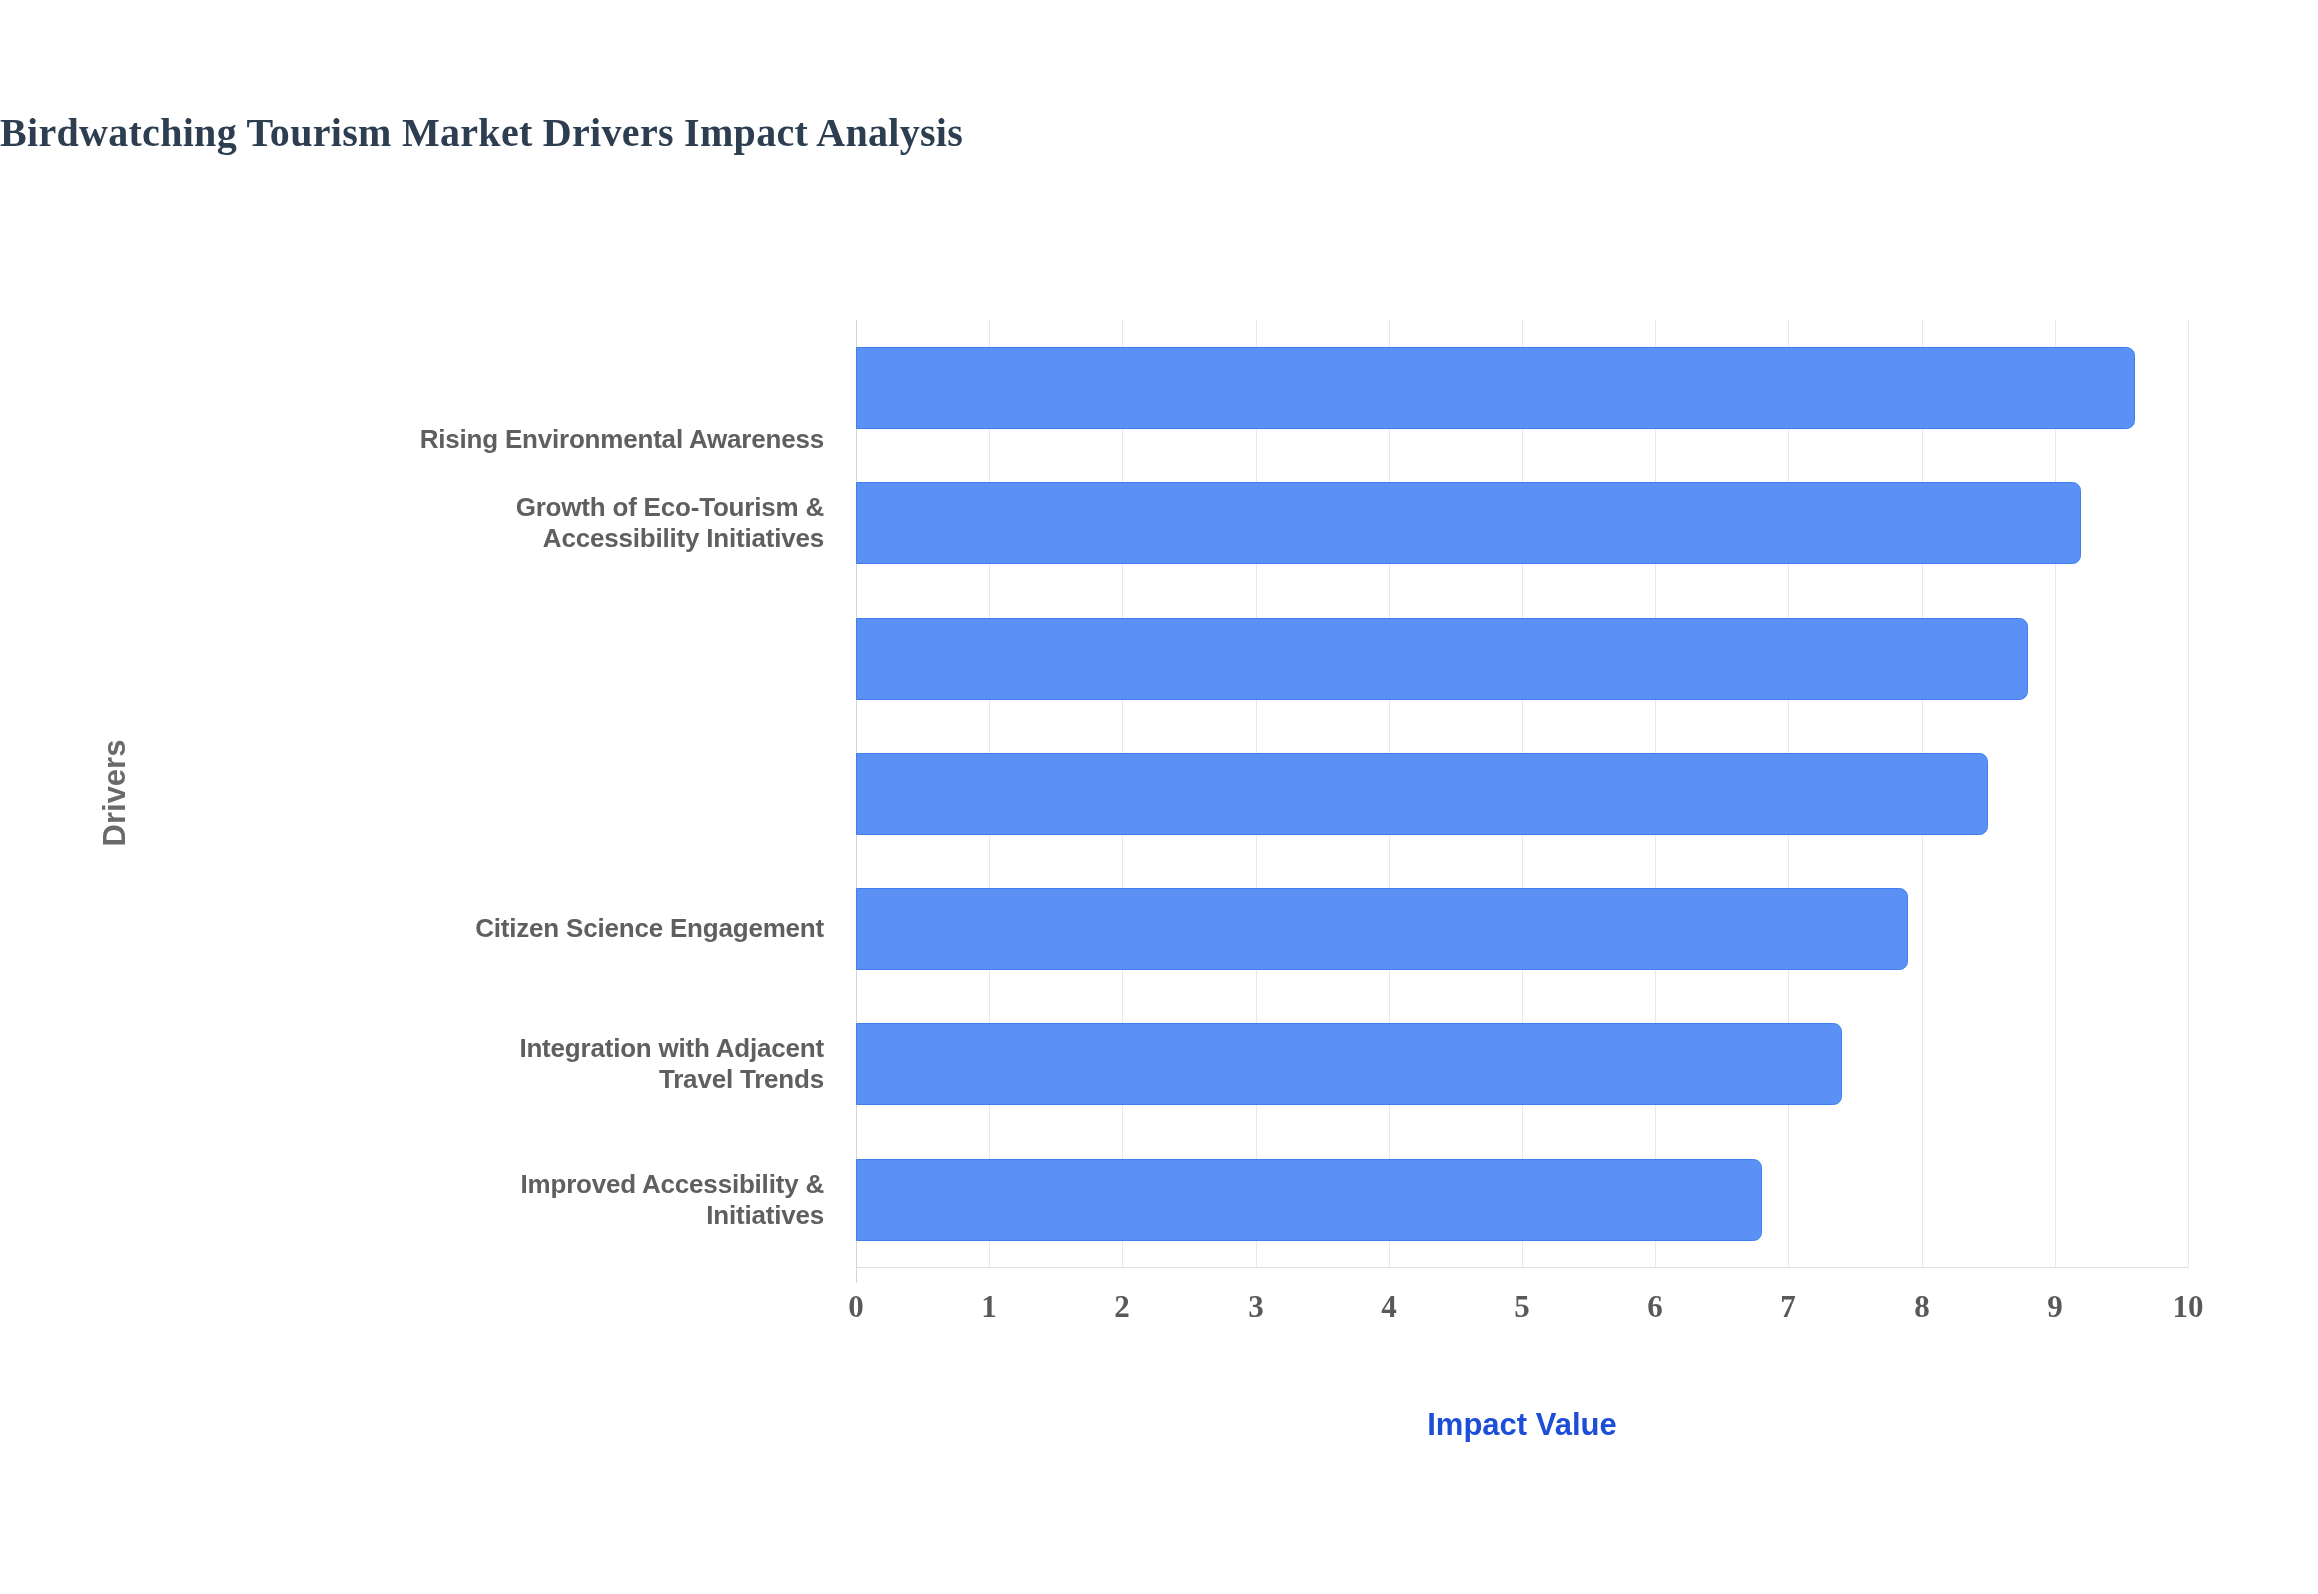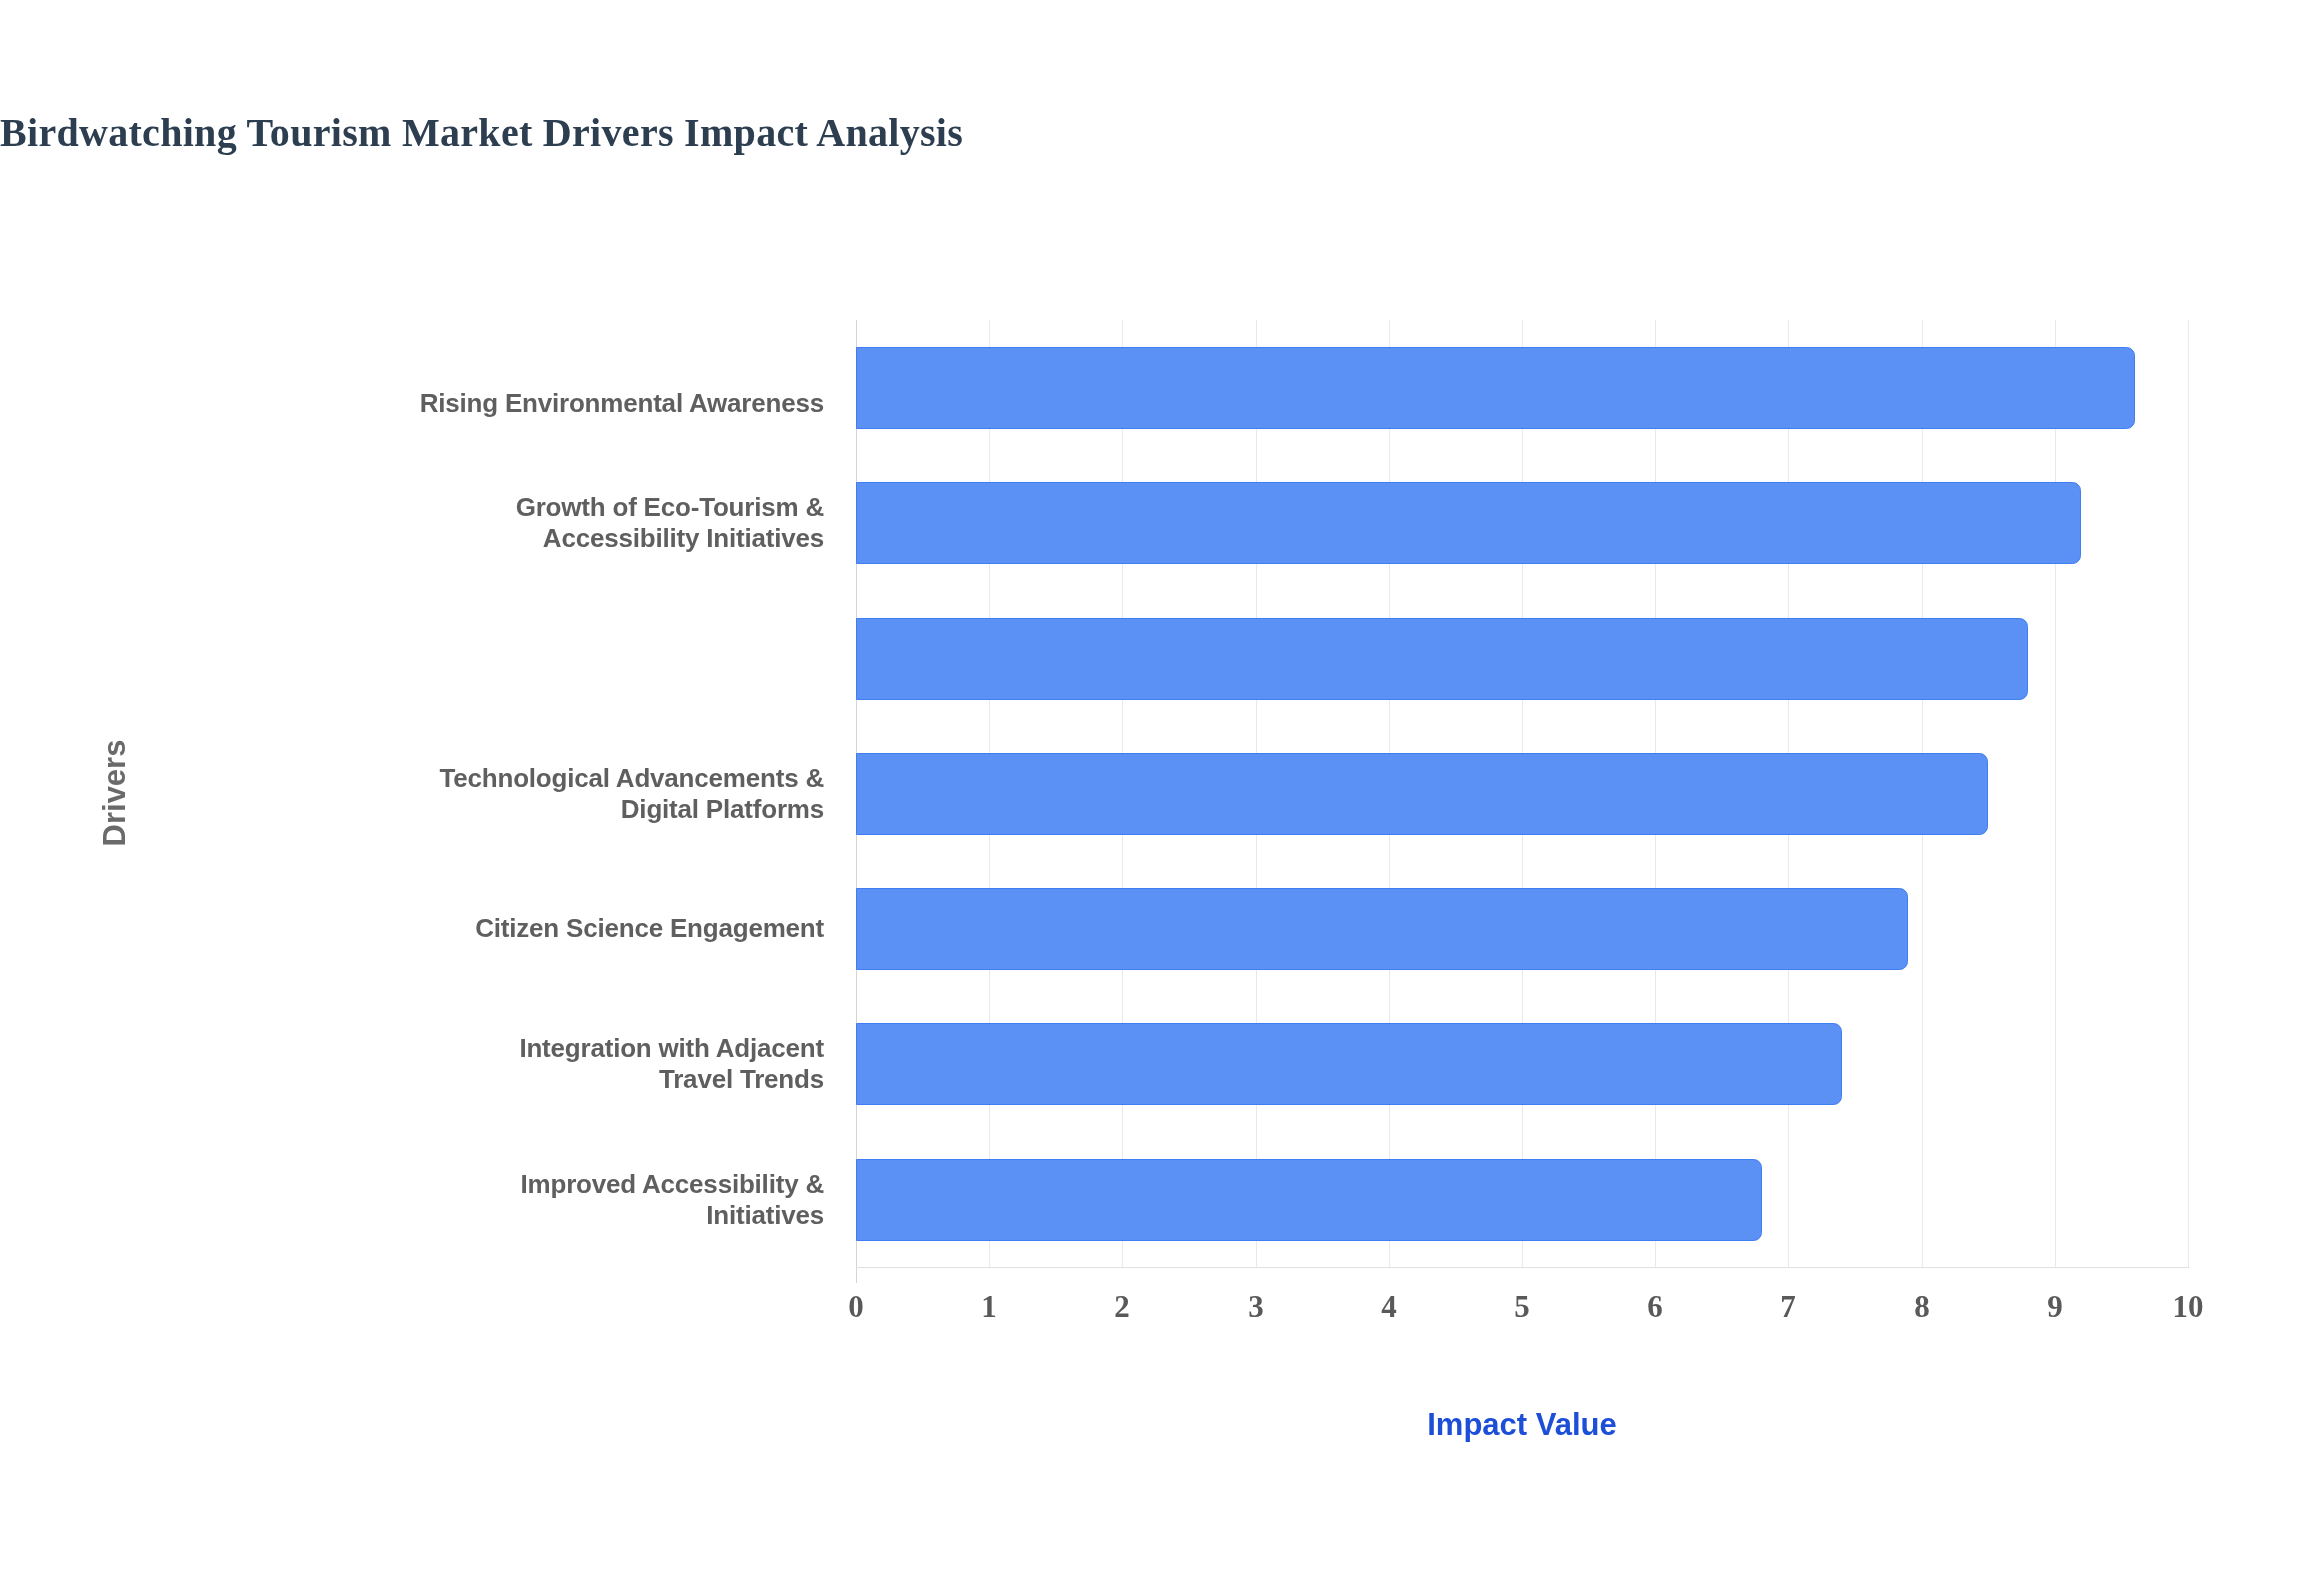--- a/index.html
+++ b/index.html
@@ -165,23 +165,22 @@
 </head>
 <body>
 
 <div id="chart-root">
 
   <div id="chart-title">Birdwatching Tourism Market Drivers Impact Analysis</div>
 
   <div id="yaxis-title">Drivers</div>
 
   <div id="ylabels">
-      <div class="cat-label" style="top: 16px;"><span>Rising Environmental Awareness</span></div>
+      <div class="cat-label" style="top: 0px; justify-content: flex-end;"><span>Rising Environmental Awareness</span></div>
       <div class="cat-label" style="top: 135px;"><span>Growth of Eco-Tourism &amp;</span><span>Accessibility Initiatives</span></div>
-      <div class="cat-label" style="top: 406px;"><span>Technological Advancements &amp;</span><span>Digital Platforms</span></div>
       <div class="cat-label" style="top: 541px;"><span>Citizen Science Engagement</span></div>
       <div class="cat-label" style="top: 676px;"><span>Integration with Adjacent</span><span>Travel Trends</span></div>
       <div class="cat-label" style="top: 812px;"><span>Improved Accessibility &amp;</span><span>Initiatives</span></div>
     </div>
 
   <div id="plot-area">
       <div class="gridline zero-line" style="left: 0px;"></div>
       <div class="gridline" style="left: 133px;"></div>
       <div class="gridline" style="left: 266px;"></div>
       <div class="gridline" style="left: 400px;"></div>

